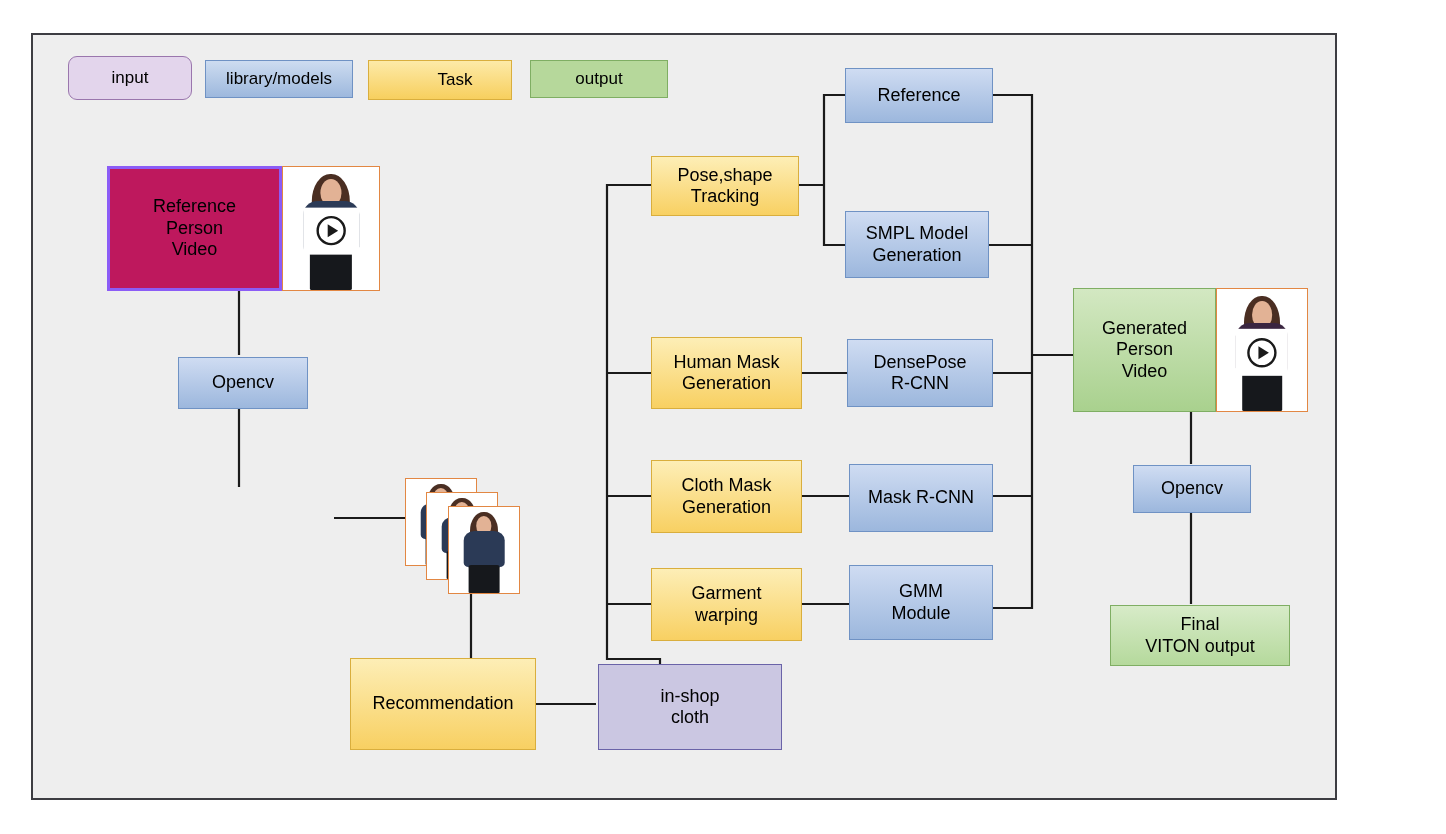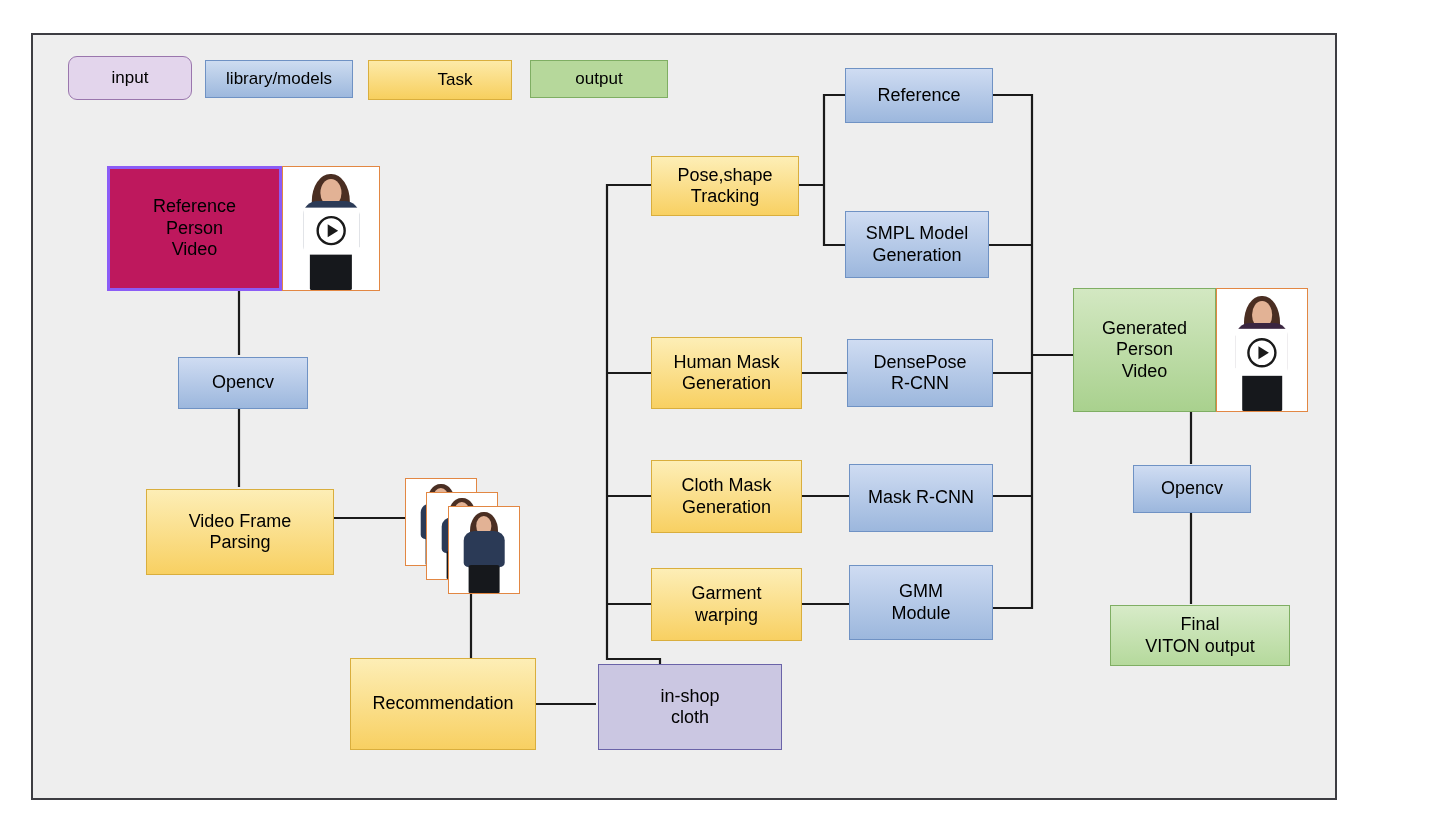--- a/index.html
+++ b/index.html
@@ -272,24 +272,20 @@
           </svg>
         </div>
       </div>
     </div>
   </div>
 
   <div class="node node-lib" style="left:178px; top:357px; width:130px; height:52px; font-size:18px;">
     <span>Opencv</span>
   </div>
 
-  <div class="node node-task" style="left:146px; top:489px; width:188px; height:86px; font-size:18px;">
-    <span>Video Frame
-Parsing</span>
-  </div>
 
   <div id="frame-stack" style="left:405px; top:478px; width:115px; height:116px;">
     <div class="fs-card" style="left:0px; top:0px; width:72px; height:88px;">
       <div class="person">
         <div class="p-hair"></div>
         <div class="p-face"></div>
         <div class="p-torso"></div>
         <div class="p-legs"></div>
       </div>
     </div>

